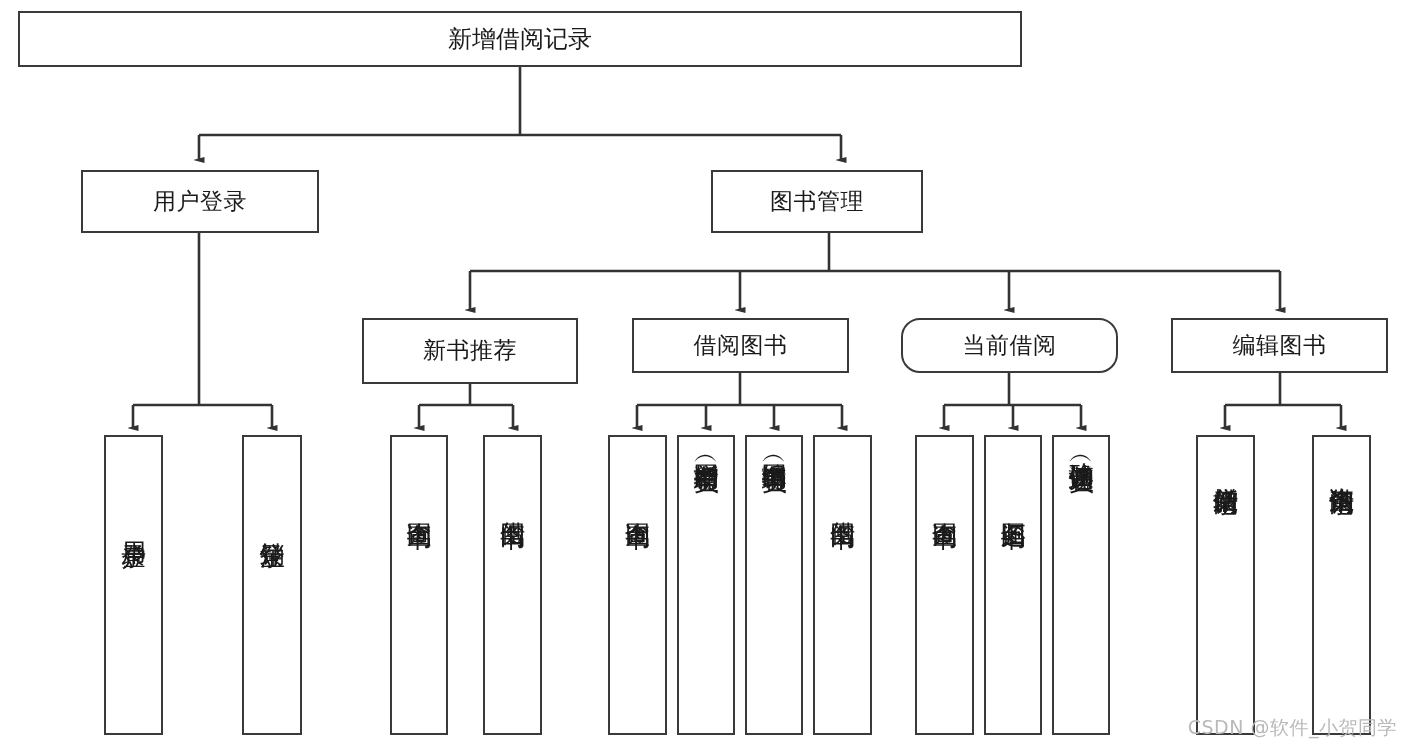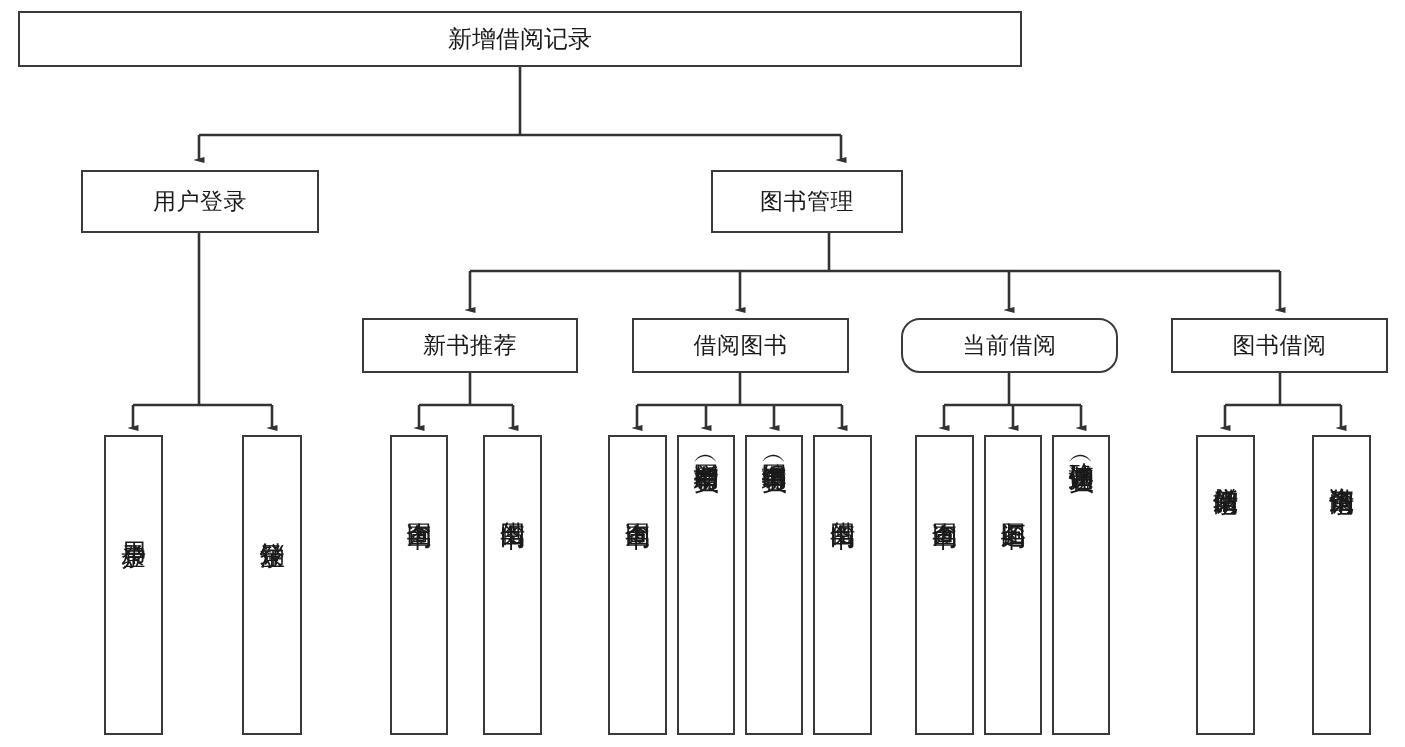--- a/index.html
+++ b/index.html
@@ -121,35 +121,35 @@
     </g>
   </svg>
 
   <div class="node root" style="left:18px; top:11px; width:1004px; height:56px;">
     <span>新增借阅记录</span>
   </div>
 
   <div class="node h" style="left:81px; top:170px; width:238px; height:63px;">
     <span>用户登录</span>
   </div>
-  <div class="node h" style="left:711px; top:170px; width:192px; height:63px;">
+  <div class="node h" style="left:711px; top:170px; width:212px; height:63px;">
     <span>图书管理</span>
   </div>
 
-  <div class="node h" style="left:362px; top:318px; width:216px; height:55px;">
+  <div class="node h" style="left:362px; top:318px; width:216px; height:66px;">
     <span>新书推荐</span>
   </div>
   <div class="node h" style="left:632px; top:318px; width:217px; height:55px;">
     <span>借阅图书</span>
   </div>
   <div class="node h" style="left:901px; top:318px; width:217px; height:55px;border-radius:19px;">
     <span>当前借阅</span>
   </div>
   <div class="node h" style="left:1171px; top:318px; width:217px; height:55px;">
-    <span>图书借阅</span>
+    <span>编辑图书</span>
   </div>
 
   <div class="node leaf" style="left:104px; top:435px; width:59px; height:300px;">
     <span class="vtext" style="margin-top:85px;">用户登录</span>
   </div>
   <div class="node leaf" style="left:242px; top:435px; width:60px; height:300px;">
     <span class="vtext" style="margin-top:85px;">注销登录</span>
   </div>
 
   <div class="node leaf" style="left:390px; top:435px; width:58px; height:300px;">
@@ -182,14 +182,15 @@
     <span class="vtext" style="margin-top:6px;">确认归还（管理员）</span>
   </div>
 
   <div class="node leaf" style="left:1196px; top:435px; width:59px; height:300px;">
     <span class="vtext" style="margin-top:30px;">新增借阅记录</span>
   </div>
   <div class="node leaf" style="left:1312px; top:435px; width:59px; height:300px;">
     <span class="vtext" style="margin-top:30px;">查询借阅记录</span>
   </div>
 
+  <div class="watermark">CSDN @软件_小贺同学</div>
 
 </div>
 
 </body></html>

